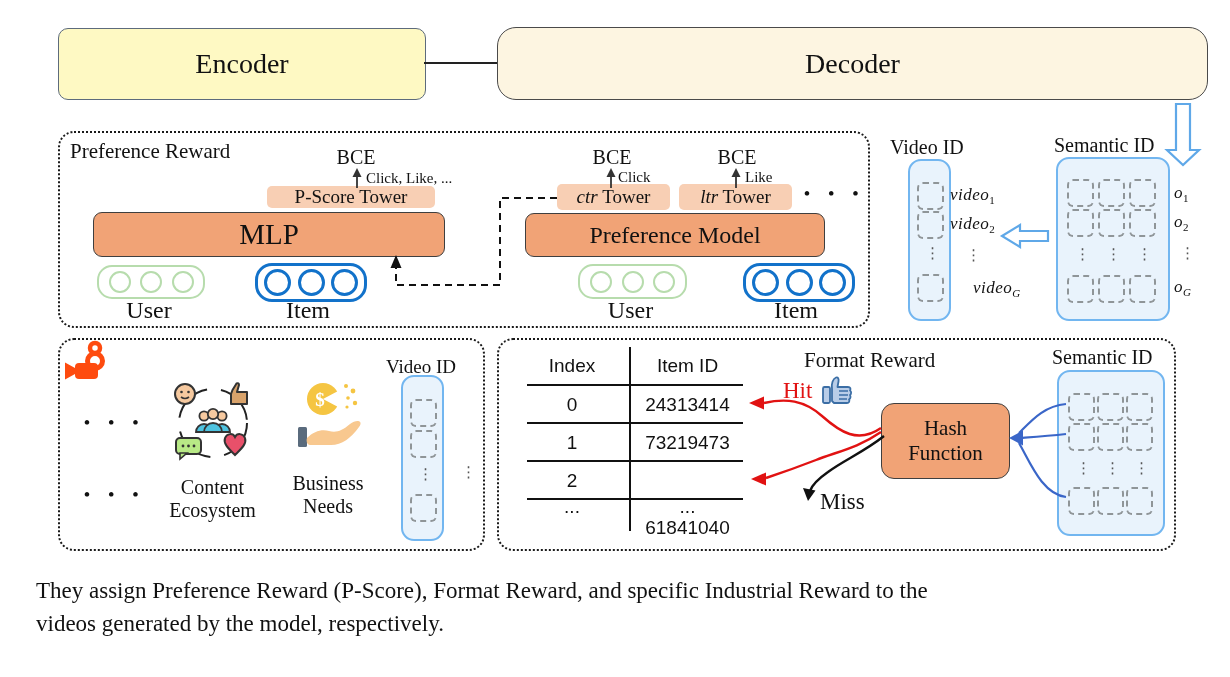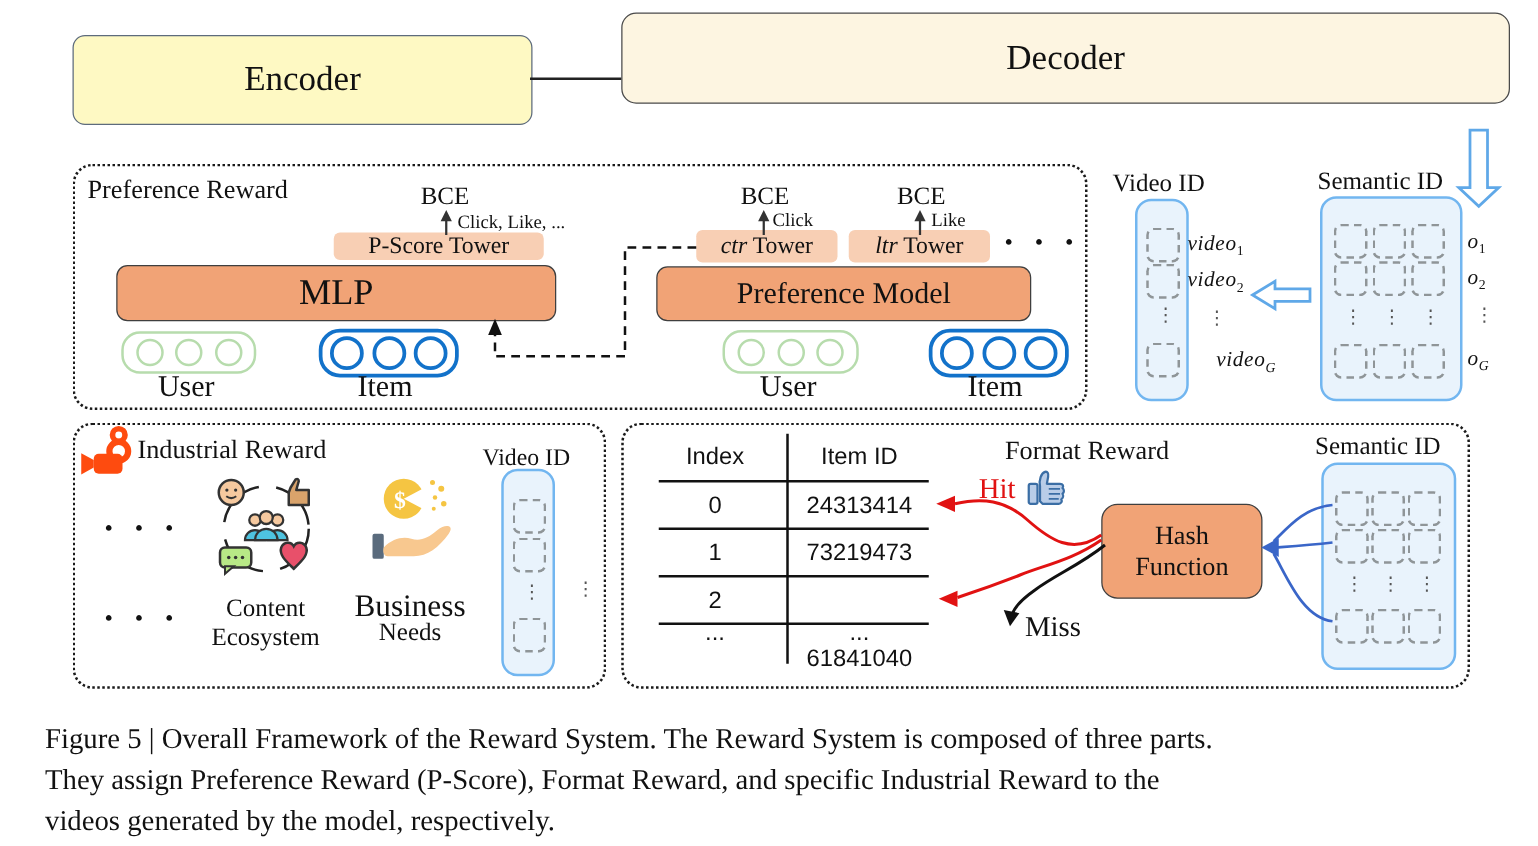--- a/index.html
+++ b/index.html
@@ -42,21 +42,21 @@
   .overlay{position:absolute;left:0;top:0;pointer-events:none;}
 </style>
 </head>
 <body>
 
 <div class="stage">
 
   <div class="abs ctr encoder" style="left:58px;top:28px;width:366px;height:70px;">
     <span>Encoder</span>
   </div>
-  <div class="abs ctr decoder" style="left:497px;top:10px;width:709px;height:71px;">
+  <div class="abs ctr decoder" style="left:497px;top:27px;width:709px;height:71px;border-radius:19px;">
     <span>Decoder</span>
   </div>
 
   <div class="abs dotted" style="left:58px;top:131px;width:808px;height:193px;"></div>
   <div class="abs sec-title" style="left:70px;top:139px;">Preference Reward</div>
 
   <div class="abs ctr bce" style="left:326px;top:146px;width:60px;">BCE</div>
   <div class="abs note" style="left:366px;top:170px;">Click, Like, ...</div>
 
   <div class="abs ctr orange" style="left:93px;top:212px;width:350px;height:43px;font-size:29px;">
@@ -159,21 +159,20 @@
   <div class="abs dotted" style="left:58px;top:338px;width:423px;height:209px;"></div>
 
   <div class="abs" style="left:62px;top:340px;">
     <svg width="46" height="42" viewBox="0 0 46 42">
       <circle cx="33" cy="8" r="5" fill="none" stroke="#fe4b0f" stroke-width="4.5"></circle>
       <circle cx="33" cy="21" r="7.5" fill="none" stroke="#fe4b0f" stroke-width="5"></circle>
       <rect x="13" y="23" width="23" height="16" rx="4" fill="#fe4b0f"></rect>
       <path d="M13,28 L3,22.5 L3,39.5 L13,34 Z" fill="#fe4b0f"></path>
     </svg>
   </div>
-  <div class="abs sec-title" style="left:110px;top:347px;">Industrial Reward</div>
 
   <div class="abs" style="left:386px;top:356px;font-size:19px;">Video ID</div>
   <div class="abs bluebox" style="left:401px;top:375px;width:39px;height:162px;">
     <span class="sq" style="left:7px;top:22px;"></span>
     <span class="sq" style="left:7px;top:53px;"></span>
     <span class="abs vdots" style="left:15px;top:90px;">⋮</span>
     <span class="sq" style="left:7px;top:117px;"></span>
   </div>
   <div class="abs vdots" style="left:461px;top:465px;">⋮</div>
 
@@ -212,21 +211,21 @@
       <text x="24" y="28" font-size="19" font-weight="bold" fill="#ffffff" font-family="Liberation Serif, serif" text-anchor="middle">$</text>
       <circle cx="50" cy="8" r="2" fill="#f5c542"></circle>
         <circle cx="57" cy="13" r="2.4" fill="#f5c542"></circle>
       <circle cx="52" cy="20" r="1.8" fill="#f5c542"></circle>
         <circle cx="59" cy="25" r="2.2" fill="#f5c542"></circle>
       <circle cx="51" cy="29" r="1.6" fill="#f5c542"></circle>
       <rect x="2" y="49" width="9" height="20" rx="1.5" fill="#5a6b7d"></rect>
       <path d="M11,60 C18,53 26,51 33,53 C40,55 46,53 54,46 C60,41 68,42 63,49 C55,60 46,67 35,67 L14,67 C11,67 10,63 11,60 Z" fill="#f8c88f"></path>
     </svg>
   </div>
-  <div class="abs ctr" style="left:278px;top:472px;width:100px;font-size:25px;">Business</div>
+  <div class="abs ctr" style="left:278px;top:472px;width:100px;font-size:20px;">Business</div>
   <div class="abs ctr" style="left:278px;top:495px;width:100px;font-size:20px;">Needs</div>
 
   <div class="abs dotted" style="left:497px;top:338px;width:675px;height:209px;"></div>
   <div class="abs sec-title" style="left:756px;top:348px;margin-left:48px;">Format Reward</div>
 
   <div class="abs tcell" style="left:533px;top:355px;width:78px;">Index</div>
   <div class="abs tcell" style="left:640px;top:355px;width:95px;">Item ID</div>
   <div class="abs tcell" style="left:533px;top:394px;width:78px;">0</div>
   <div class="abs tcell" style="left:640px;top:394px;width:95px;">24313414</div>
   <div class="abs tcell" style="left:533px;top:432px;width:78px;">1</div>
@@ -264,21 +263,20 @@
     <span class="sq" style="left:67px;top:51px;"></span>
     <span class="abs vdots" style="left:17px;top:89px;">⋮</span>
     <span class="abs vdots" style="left:46px;top:89px;">⋮</span>
     <span class="abs vdots" style="left:75px;top:89px;">⋮</span>
     <span class="sq" style="left:9px;top:115px;"></span>
     <span class="sq" style="left:38px;top:115px;"></span>
     <span class="sq" style="left:67px;top:115px;"></span>
   </div>
 
   <div class="abs caption" style="left:36px;top:574px;width:1170px;">
-    <div>Figure 5 | Overall Framework of the Reward System. The Reward System is composed of three parts.</div>
     <div>They assign Preference Reward (P-Score), Format Reward, and specific Industrial Reward to the</div>
     <div>videos generated by the model, respectively.</div>
   </div>
 
   <svg class="overlay" width="1230" height="677" viewBox="0 0 1230 677">
 
     <line x1="424" y1="63" x2="497" y2="63" stroke="#222" stroke-width="2"></line>
 
     <path d="M1176,104 L1190,104 L1190,150 L1199,150 L1183,165 L1167,150 L1176,150 Z" fill="#ffffff" stroke="#5fa8e8" stroke-width="2.2"></path>
 

